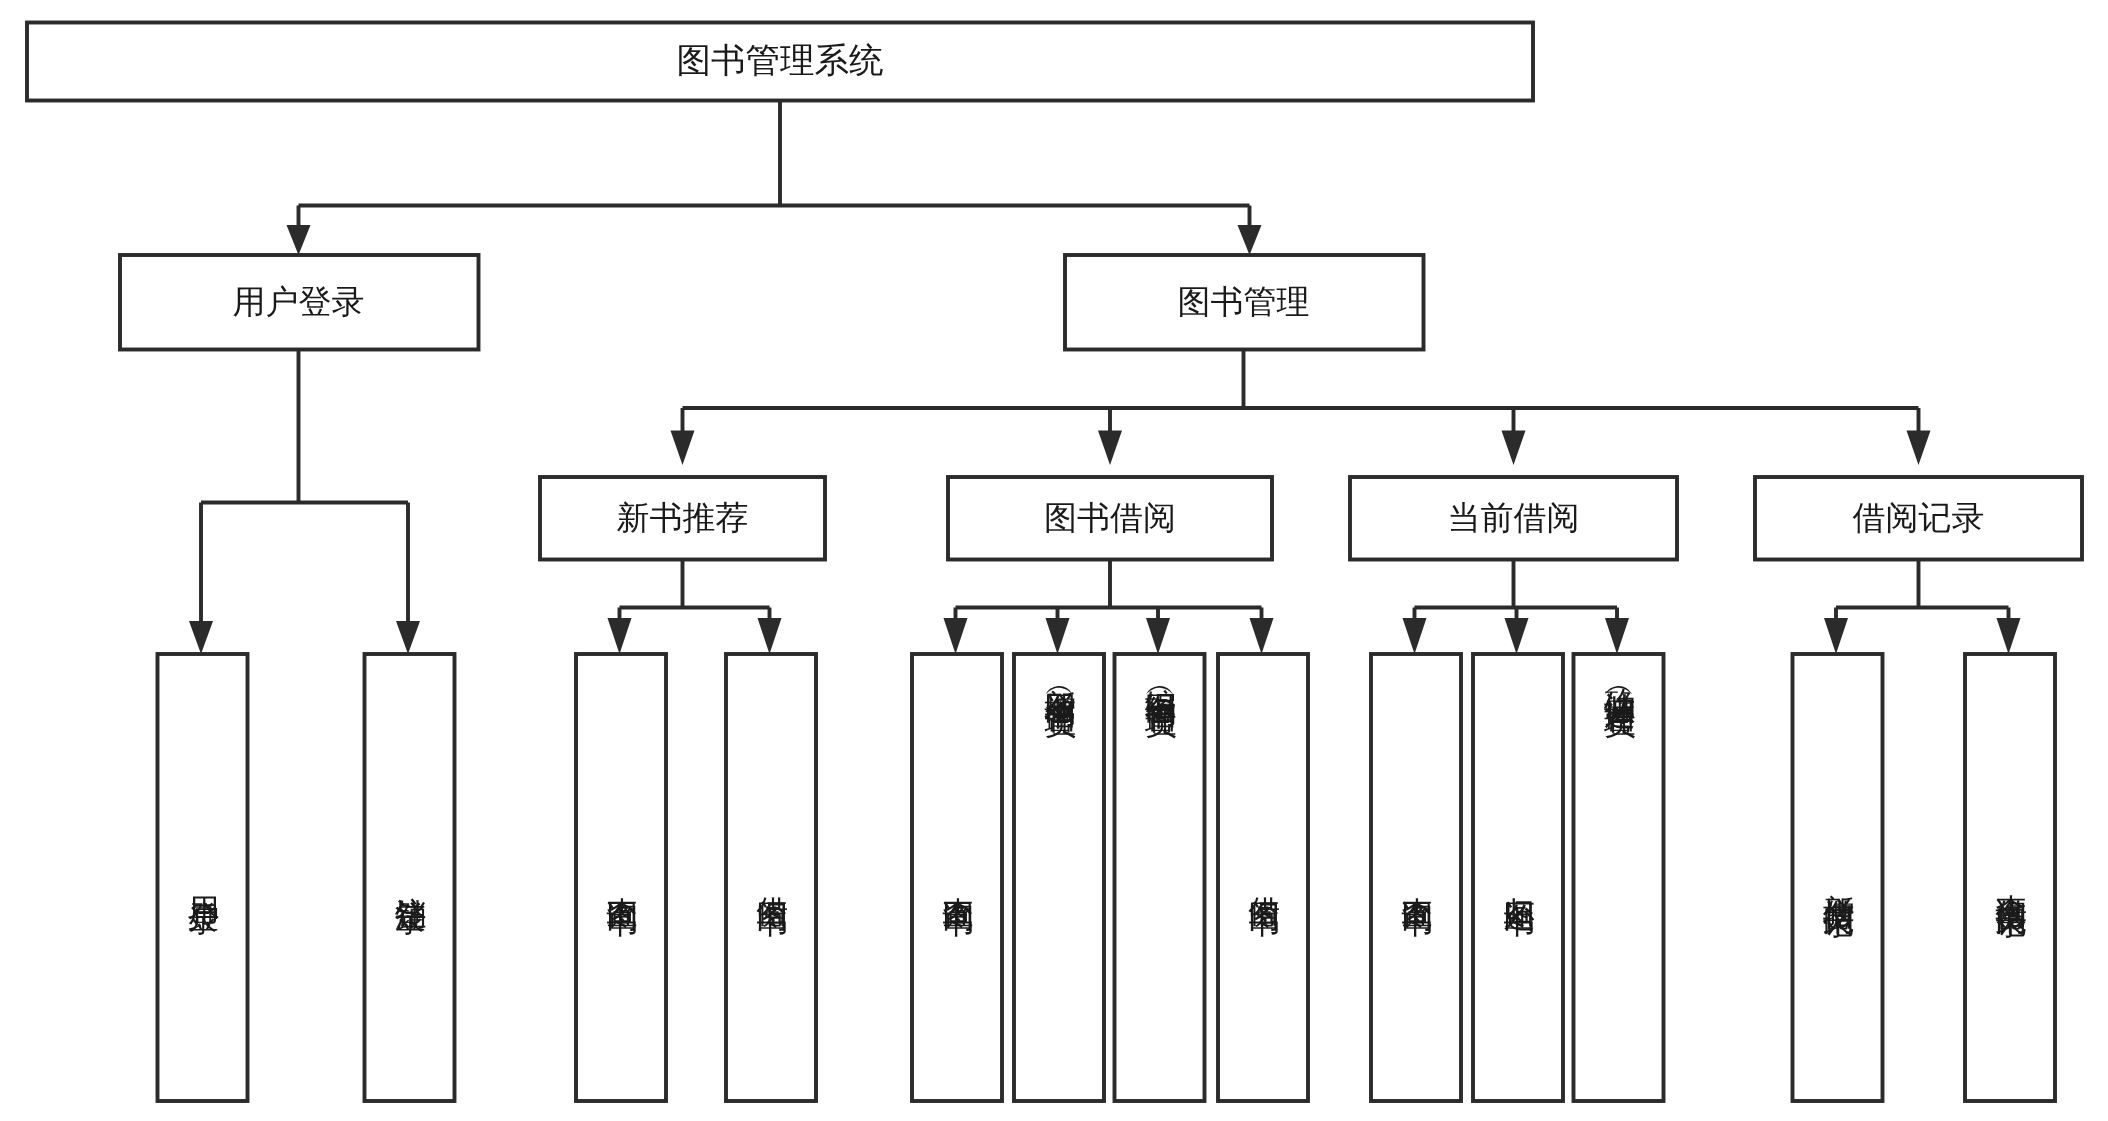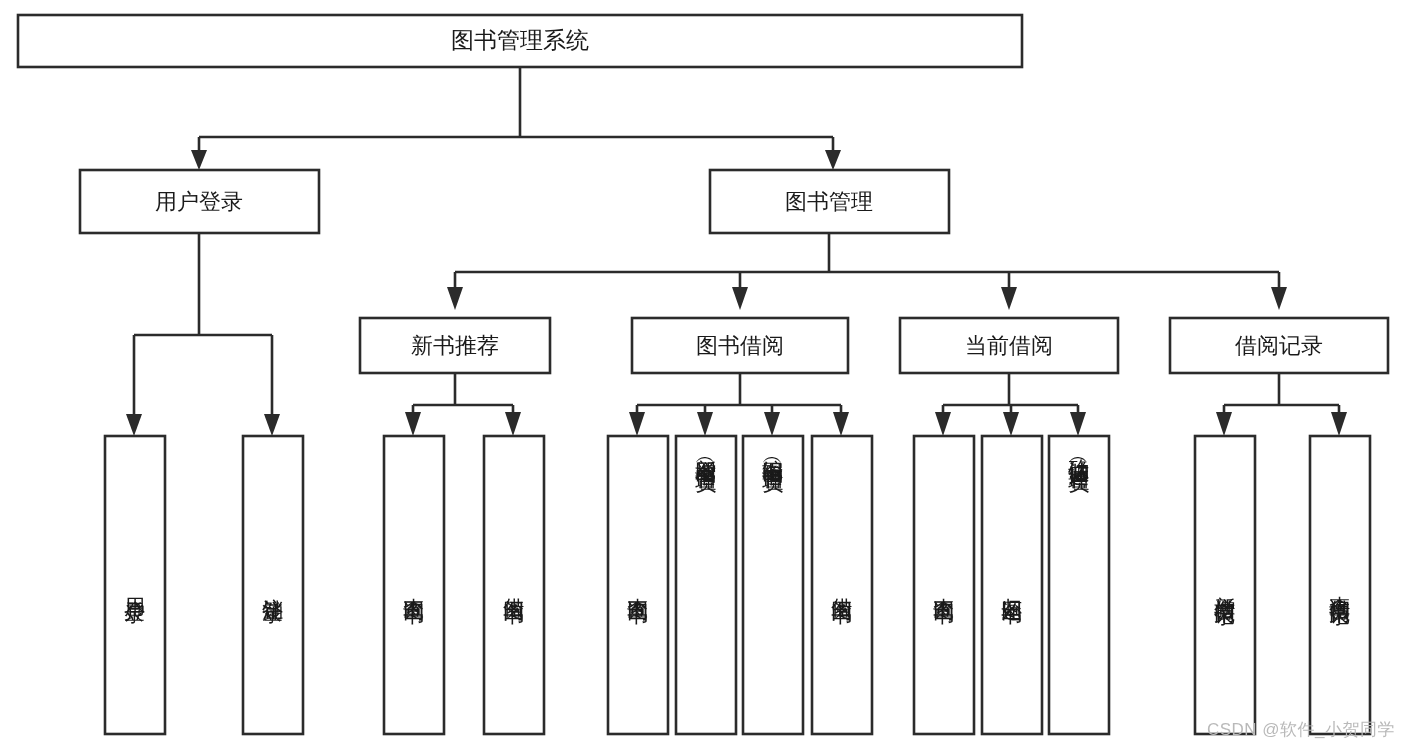--- a/index.html
+++ b/index.html
@@ -269,15 +269,14 @@
   <div class="vlabel-wrap" style="left:1049px; top:436px; width:60px; height:298px; align-items:flex-start;">
     <span class="vlabel" style="padding-top:6px;">确认归还（管理员）</span>
   </div>
   <div class="vlabel-wrap" style="left:1195px; top:436px; width:60px; height:298px;">
     <span class="vlabel">新增借阅记录</span>
   </div>
   <div class="vlabel-wrap" style="left:1310px; top:436px; width:60px; height:298px;">
     <span class="vlabel">查询借阅记录</span>
   </div>
 
-  <div id="watermark">CSDN @软件_小贺同学</div>
 
 </div>
 
 </body></html>

